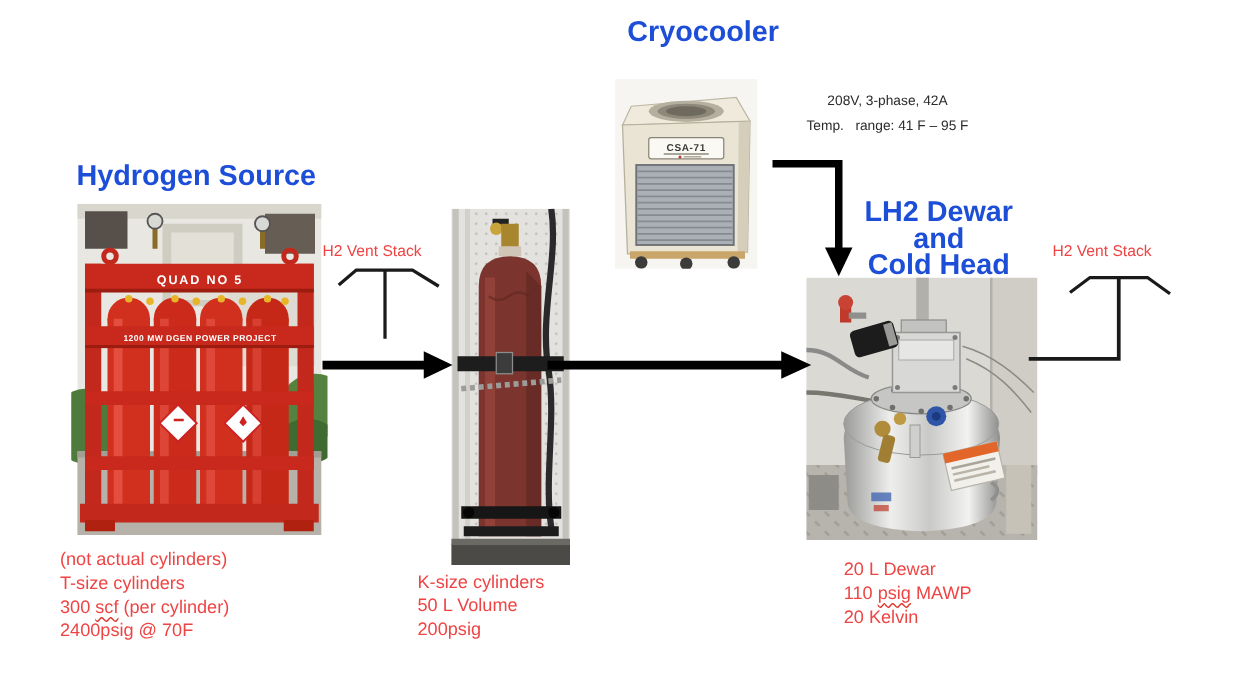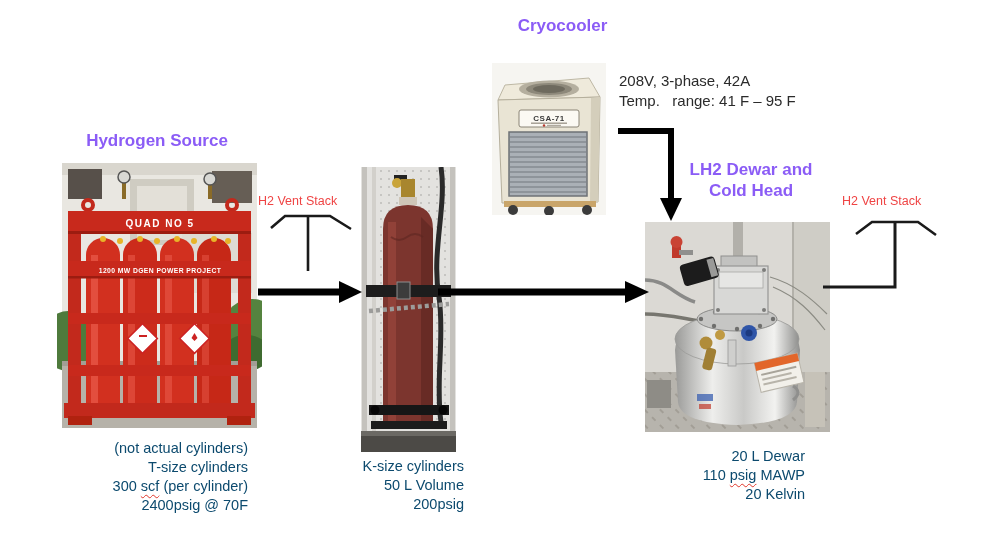--- a/index.html
+++ b/index.html
@@ -1,22 +1,22 @@
 <!DOCTYPE html>
 <html><head>
 <meta charset="utf-8">
 <style>
   html,body{margin:0;padding:0;background:#fff;}
   #canvas{position:relative;width:990px;height:545px;background:#ffffff;
           font-family:"Liberation Sans",sans-serif;overflow:hidden;}
   .abs{position:absolute;}
-  .title{font-weight:bold;font-size:17px;color:#8b5cf6;text-align:center;line-height:21px;}
-  .caption{font-size:14.5px;color:#0c4a6e;text-align:right;line-height:19px;}
+  .title{font-weight:bold;font-size:23px;color:#1d4ed8;text-align:center;line-height:21px;}
+  .caption{font-size:14.5px;color:#ef4444;text-align:left;line-height:19px;}
   .vent-label{font-size:12.5px;color:#ef4444;text-align:left;white-space:nowrap;}
-  .specs{font-size:15px;color:#2b2b2b;text-align:left;line-height:20px;}
+  .specs{font-size:11px;color:#2b2b2b;text-align:center;line-height:20px;}
   .specs div{white-space:pre;}
   .sp-err{text-decoration-line:underline;text-decoration-style:wavy;
           text-decoration-color:#e0362a;text-decoration-thickness:1px;
           text-underline-offset:3px;}
   .photo{position:absolute;}
   .photo svg{display:block;width:100%;height:100%;}
   #overlay{position:absolute;left:0;top:0;width:990px;height:545px;pointer-events:none;}
 </style>
 </head>
 <body>

